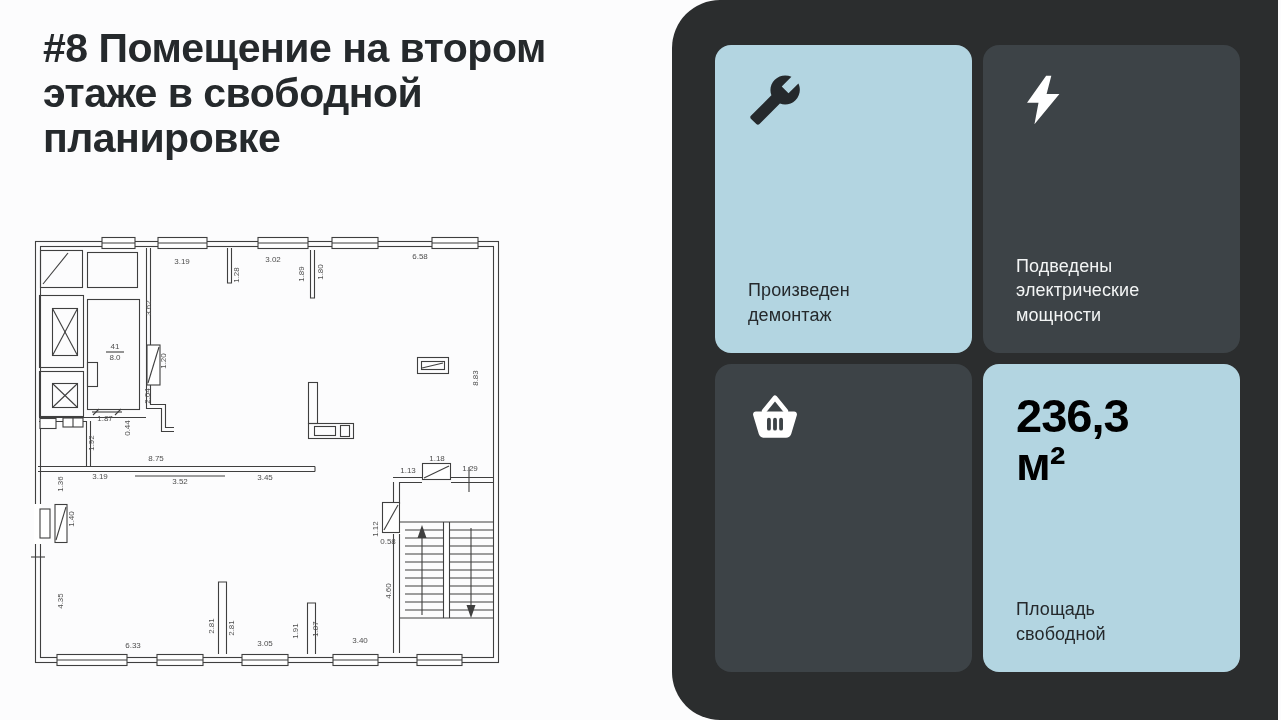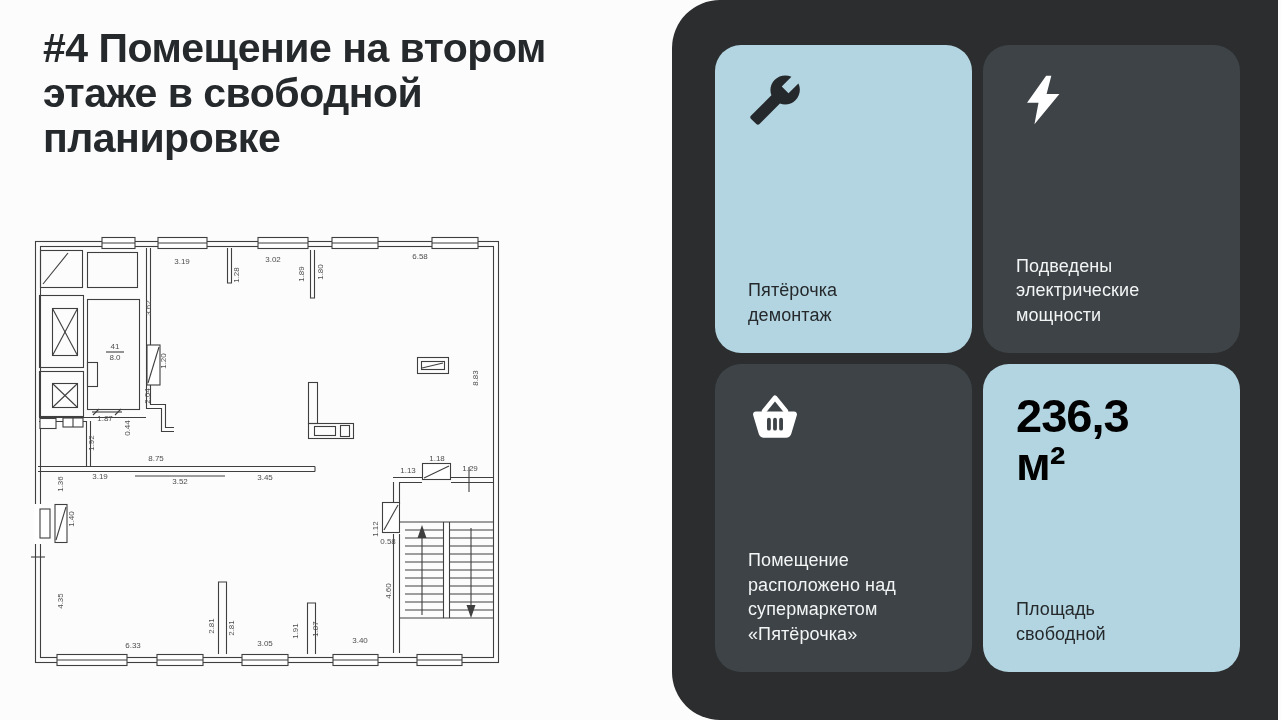--- a/index.html
+++ b/index.html
@@ -17,35 +17,35 @@
   .plan{position:absolute;left:30px;top:235px;width:475px;height:435px}
   .plan .w{stroke:var(--plan-line);stroke-width:1.1;fill:none}
   .plan .wf{stroke:var(--plan-line);stroke-width:1.1;fill:#fff}
   .plan .erase{fill:#fff;stroke:none}
   .plan text{font-family:"Liberation Sans",sans-serif;font-size:8px;
     fill:var(--plan-text);text-anchor:middle}
   
   .panel{position:absolute;left:672px;top:0;right:3px;bottom:0;background:var(--panel-bg);
     border-radius:48px 0 0 48px;display:grid;grid-template-columns:1fr 1fr;
     grid-template-rows:1fr 1fr;gap:11px;padding:45px 38px 48px 43px}
-  .card{border-radius:26px;padding:28px 30px 26px 33px;display:flex;
+  .card{border-radius:16px;padding:28px 30px 26px 33px;display:flex;
     flex-direction:column;justify-content:space-between}
   .card.blue{background:var(--card-blue);color:var(--ink-dark)}
   .card.dark{background:var(--card-dark);color:var(--ink-light)}
   .card .icon{width:54px;height:54px;flex:0 0 auto}
   .card .label{font-size:18px;line-height:1.36;white-space:pre-line;letter-spacing:.1px}
   .card .big{font-size:47px;font-weight:bold;line-height:1.02;letter-spacing:-1px;
     white-space:pre-line;color:#000000}
 </style>
 </head>
 <body>
 
 <div class="slide">
 
-  <h1 class="title">#4 Помещение на втором
+  <h1 class="title">#8 Помещение на втором
 этаже в свободной
 планировке</h1>
 
   <svg class="plan" viewBox="0 0 475 435">
 
     <rect class="w" x="5.5" y="6.5" width="463" height="421"></rect>
     <rect class="w" x="10.5" y="11.5" width="453" height="411"></rect>
 
     <g>
       <rect class="wf" x="72" y="2.5" width="33" height="11"></rect>
@@ -207,43 +207,39 @@
         <text x="440" y="236">1.29</text>
       </g>
   </svg>
 
   <div class="panel">
 
     <div class="card blue">
       <svg class="icon" viewBox="0 0 24 24">
         <path transform="scale(-1,1) translate(-24,0)" fill="var(--ink-dark)" d="M22.7 19l-9.1-9.1c.9-2.3.4-5-1.5-6.9-2-2-5-2.4-7.4-1.3L9 6 6 9 1.6 4.7C.4 7.1.9 10.1 2.9 12.1c1.9 1.9 4.6 2.4 6.9 1.5l9.1 9.1c.4.4 1 .4 1.4 0l2.3-2.3c.5-.4.5-1.1.1-1.4z"></path>
       </svg>
-      <div class="label">Пятёрочка
+      <div class="label">Произведен
 демонтаж</div>
     </div>
 
     <div class="card dark">
       <svg class="icon" viewBox="0 0 24 24">
         <polygon fill="#ffffff" points="13.4,1.2 4.9,13.2 10,13.2 8.2,22.8 19.3,9.3 13.6,9.3 15.7,1.2"></polygon>
       </svg>
       <div class="label">Подведены
 электрические
 мощности</div>
     </div>
 
     <div class="card dark">
       <svg class="icon" viewBox="0 0 24 24">
         <path d="M7.2 8.4 L12 2.6 L16.8 8.4" fill="none" stroke="#ffffff" stroke-width="2.1" stroke-linecap="round" stroke-linejoin="round"></path>
         <path fill="#ffffff" d="M3.5 8.7 h17 c.85 0 1.45.82 1.2 1.63 l-2.5 8.3 c-.3 1-1.25 1.72-2.3 1.72 H7.1 c-1.05 0-2-.72-2.3-1.72 l-2.5-8.3 C2.05 9.52 2.65 8.7 3.5 8.7 Z"></path>
         <path d="M9.3 12.3 v4 M12 12.3 v4 M14.7 12.3 v4" fill="none" stroke="var(--card-dark)" stroke-width="1.7" stroke-linecap="round"></path>
       </svg>
-      <div class="label">Помещение
-расположено над
-супермаркетом
-«Пятёрочка»</div>
     </div>
 
     <div class="card blue">
       <div class="big">236,3
 м²</div>
       <div class="label">Площадь
 свободной</div>
     </div>
 
   </div>

